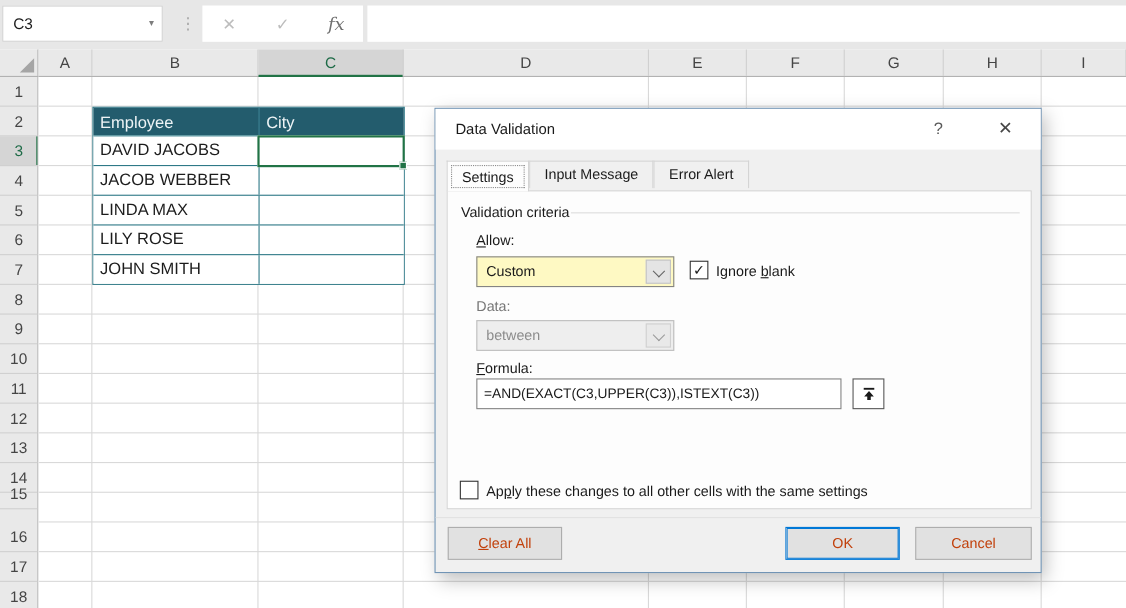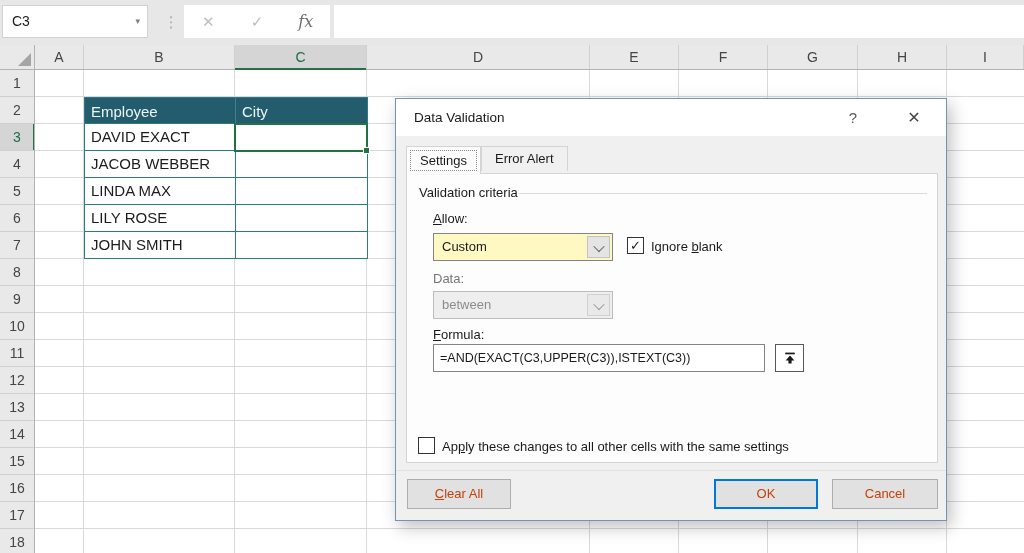--- a/index.html
+++ b/index.html
@@ -124,21 +124,21 @@
       <div class="row-h" style="top: 108px;">5</div>
       <div class="row-h" style="top: 135px;">6</div>
       <div class="row-h" style="top: 162px;">7</div>
       <div class="row-h" style="top: 189px;">8</div>
       <div class="row-h" style="top: 216px;">9</div>
       <div class="row-h" style="top: 243px;">10</div>
       <div class="row-h" style="top: 270px;">11</div>
       <div class="row-h" style="top: 297px;">12</div>
       <div class="row-h" style="top: 324px;">13</div>
       <div class="row-h" style="top: 351px;">14</div>
-      <div class="row-h" style="top: 378px;">15</div>
+      <div class="row-h" style="top: 366px;">15</div>
       <div class="row-h" style="top: 405px;">16</div>
       <div class="row-h" style="top: 432px;">17</div>
       <div class="row-h" style="top: 459px;">18</div>
     </div>
 
   <div id="sheet">
     <div id="gridlines">
         <div class="v-line" style="left: 48px;"></div>
         <div class="v-line" style="left: 199px;"></div>
         <div class="v-line" style="left: 331px;"></div>
@@ -166,21 +166,21 @@
         <div class="h-line" style="top: 458px;"></div>
       </div>
 
     <div id="data-table">
       <div class="t-head">
         <div class="th1">Employee</div>
         <div class="th2">City</div>
       </div>
       <div id="table-body">
           <div class="t-row">
-            <div class="c-emp">DAVID EXACT</div>
+            <div class="c-emp">DAVID JACOBS</div>
             <div class="c-city"></div>
           </div>
           <div class="t-row">
             <div class="c-emp">JACOB WEBBER</div>
             <div class="c-city"></div>
           </div>
           <div class="t-row">
             <div class="c-emp">LINDA MAX</div>
             <div class="c-city"></div>
           </div>
@@ -204,20 +204,23 @@
     <div id="dlg-titlebar">
       <span id="dlg-title">Data Validation</span>
       <span id="dlg-help">?</span>
       <span id="dlg-close">✕</span>
     </div>
 
     <div id="tab-strip">
       <div class="tab active">
         <span class="focus-rect"></span>
         <span>Settings</span>
+      </div>
+      <div class="tab">
+        <span>Input Message</span>
       </div>
       <div class="tab">
         <span>Error Alert</span>
       </div>
     </div>
 
     <div id="tab-page">
       <span id="group-label">Validation criteria</span>
       <div id="group-line"></div>
 

